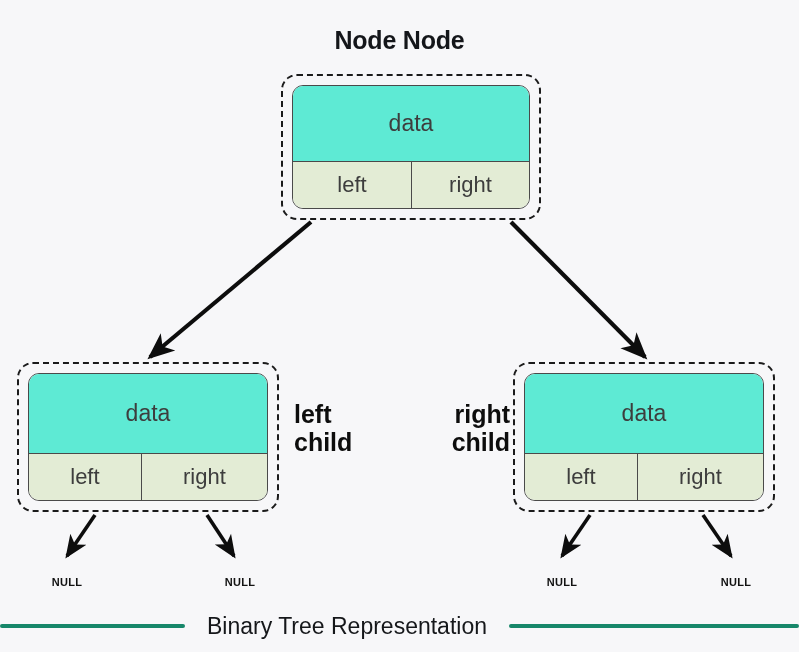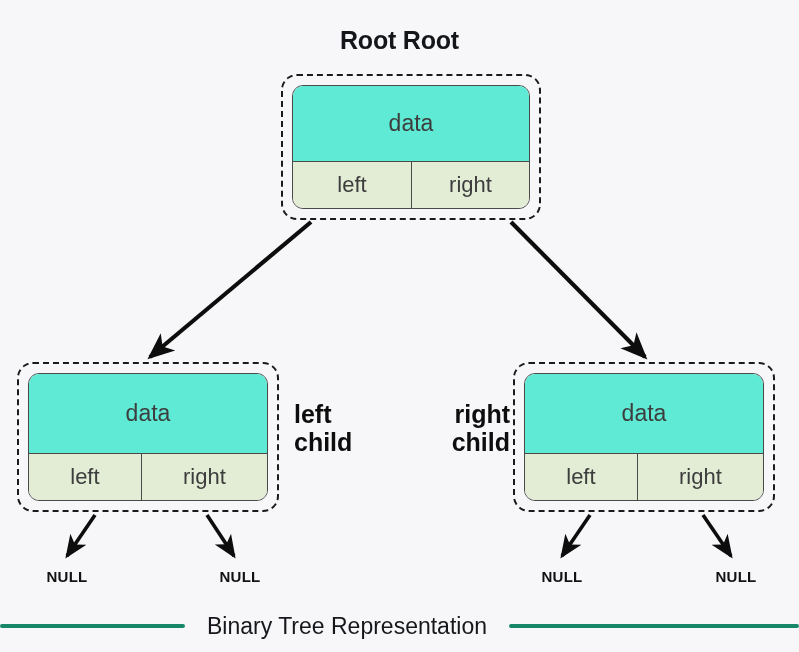--- a/index.html
+++ b/index.html
@@ -108,26 +108,27 @@
     font-weight: bold;
     color: #0d0d0d;
     line-height: 1.12;
   }
   #left-child-label  { left: 294px; top: 400px; text-align: left; }
   #right-child-label { left: 420px; top: 400px; width: 90px; text-align: right; }
 
   
   .null-label {
     position: absolute;
-    font-size: 15px;
+    font-size: 11px;
     font-weight: bold;
     color: #121212;
     letter-spacing: 0.3px;
     text-align: center;
     width: 60px;
+    margin-top: 8px;
   }
   #null-1 { left: 37px;  top: 568px; }
   #null-2 { left: 210px; top: 568px; }
   #null-3 { left: 532px; top: 568px; }
   #null-4 { left: 706px; top: 568px; }
 
   
   #caption-bar {
     position: absolute;
     left: 0;
@@ -169,21 +170,21 @@
 
     <line x1="95" y1="515" x2="67" y2="556" stroke="#0d0d0d" stroke-width="3.6" marker-end="url(#arrowhead)"></line>
 
     <line x1="207" y1="515" x2="234" y2="556" stroke="#0d0d0d" stroke-width="3.6" marker-end="url(#arrowhead)"></line>
 
     <line x1="590" y1="515" x2="562" y2="556" stroke="#0d0d0d" stroke-width="3.6" marker-end="url(#arrowhead)"></line>
 
     <line x1="703" y1="515" x2="731" y2="556" stroke="#0d0d0d" stroke-width="3.6" marker-end="url(#arrowhead)"></line>
   </svg>
 
-  <div class="root-title">Root Root</div>
+  <div class="root-title">Node Node</div>
 
   <div class="node" id="root-node">
     <div class="node-inner">
       <div class="node-data">data</div>
       <div class="node-ptrs">
         <div class="node-ptr left-cell">left</div>
         <div class="node-ptr right-cell">right</div>
       </div>
     </div>
   </div>

